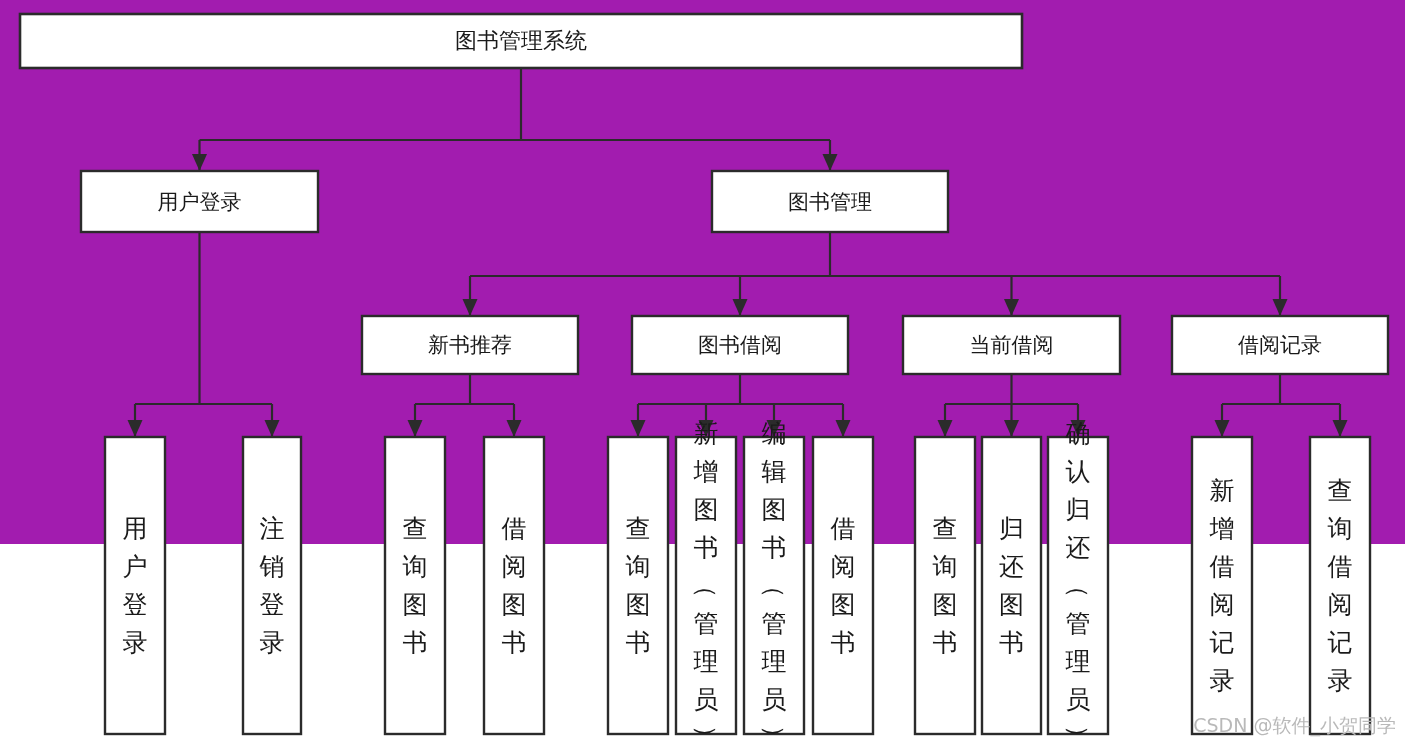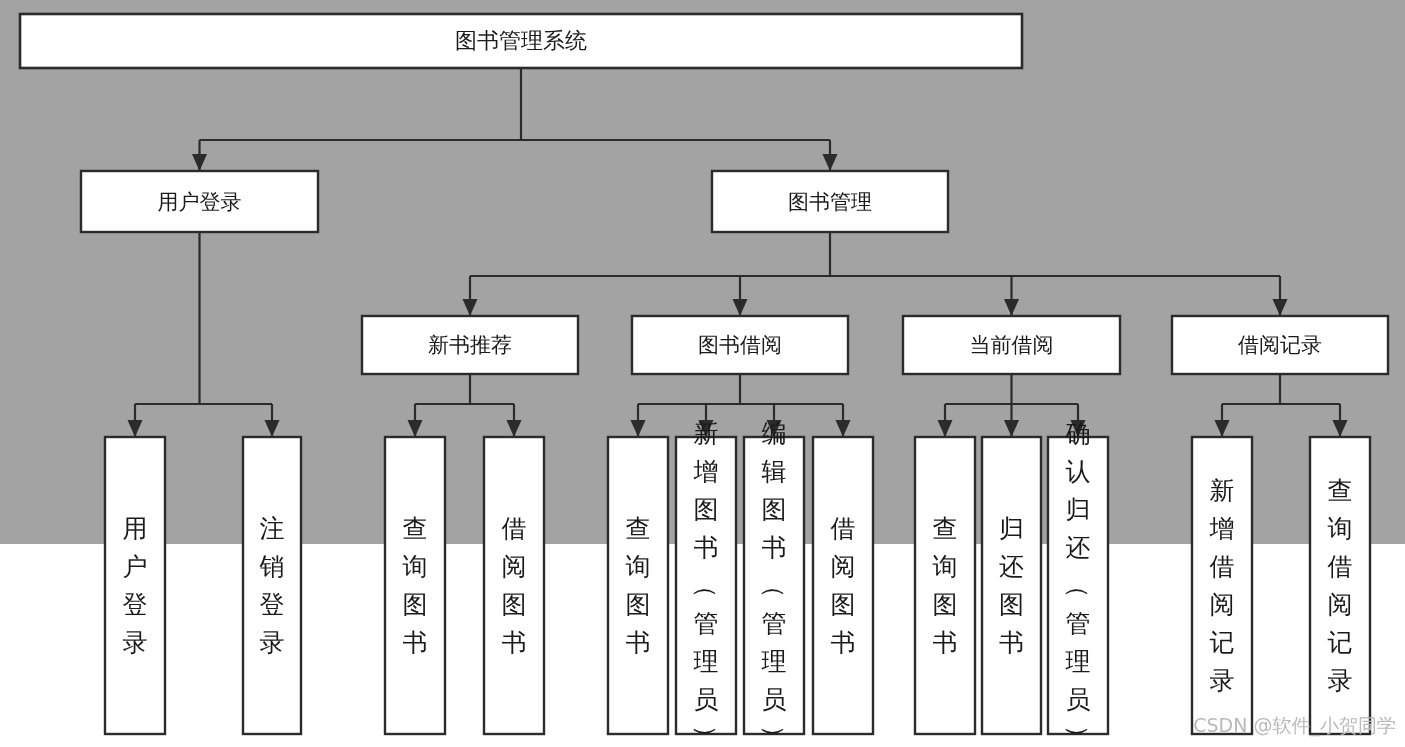--- a/index.html
+++ b/index.html
@@ -11,21 +11,21 @@
   body {
     width: 1405px;
     height: 747px;
     overflow: hidden;
     font-family: "DejaVu Sans", "Liberation Sans", sans-serif;
   }
   #diagram-root {
     position: relative;
     width: 1405px;
     height: 544px;
-    background: #a3a3a3;
+    background: #a21caf;
   }
   svg.diagram-canvas {
     position: absolute;
     top: 0;
     left: 0;
     width: 1405px;
     height: 747px;
     display: block;
   }
   .node-box {

